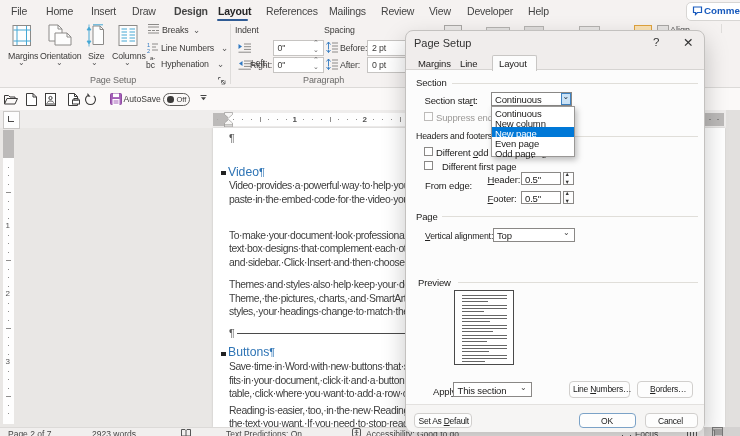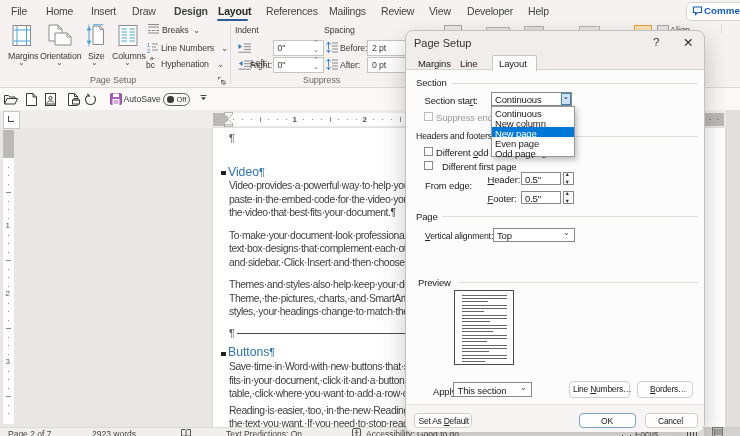--- a/index.html
+++ b/index.html
@@ -170,21 +170,21 @@
     <g stroke="#8c8a88">
       <line x1="6" y1="1" x2="12" y2="1"></line>
       <line x1="6" y1="4" x2="12" y2="4"></line>
       <line x1="6" y1="7" x2="12" y2="7"></line>
       <line x1="6" y1="10" x2="12" y2="10"></line>
     </g>
   </svg>
 <span class="abs rlabel" style="left:340px;top:60px;">After:</span>
 <div class="abs" style="left:367px;top:57px;width:45px;height:14px;background:#fff;border:1px solid #c6c4c2;"></div>
 <span class="abs rlabel" style="left:372px;top:59.5px;">0 pt</span>
-<span class="abs glabel" style="left:303px;top:75px;">Suppress</span>
+<span class="abs glabel" style="left:303px;top:75px;">Paragraph</span>
 
 <div class="abs" style="left:444px;top:25px;width:16px;height:8px;background:#eceae9;border:1px solid #a9a7a5;"></div>
 <div class="abs" style="left:486px;top:27px;width:22px;height:6px;background:#e4e2e1;border:1px solid #b5b3b1;"></div>
 <div class="abs" style="left:524px;top:26px;width:18px;height:7px;background:#dfdddc;border:1px solid #b5b3b1;"></div>
 <div class="abs" style="left:579px;top:26px;width:19px;height:7px;background:#e8e6e5;border:1px solid #b5b3b1;"></div>
 <div class="abs" style="left:634px;top:25px;width:16px;height:8px;background:#fbe3b6;border:1px solid #e0a33e;"></div>
 <div class="abs" style="left:657px;top:25px;width:10px;height:8px;background:#e8e6e5;border:1px solid #a9a7a5;"></div>
 <span class="abs" style="left:670px;top:25px;font-size:9px;color:#444;">Align</span>
 <div class="abs" style="left:721px;top:24px;width:1px;height:9px;background:#dedcda;"></div>
 
@@ -305,21 +305,20 @@
 <span class="abs" style="left:5.5px;top:221px;font-size:8px;color:#555;">1</span>
 <span class="abs" style="left:5.5px;top:289px;font-size:8px;color:#555;">2</span>
 <span class="abs" style="left:5.5px;top:357px;font-size:8px;color:#555;">3</span>
 
 <div class="abs" style="left:220px;top:128px;width:186px;height:299px;overflow:hidden;">
   <div class="doc" style="position:absolute;left:9px;top:3.5px;color:#555;">¶</div>
   <div class="abs" style="left:1px;top:42.5px;width:4.5px;height:4.5px;background:#222;"></div>
   <div class="abs" style="left:8px;top:37px;font-size:12.2px;color:#2e74b5;white-space:nowrap;">Video<span style="font-size:11px;">¶</span></div>
   <div class="doc" style="position:absolute;left:9px;top:51.2px;">Video·provides·a·powerful·way·to·help·you·pr</div>
   <div class="doc" style="position:absolute;left:9px;top:64.6px;">paste·in·the·embed·code·for·the·video·you·w</div>
-  <div class="doc" style="position:absolute;left:9px;top:78px;">the·video·that·best·fits·your·document.¶</div>
   <div class="doc" style="position:absolute;left:9px;top:100.6px;">To·make·your·document·look·professionally</div>
   <div class="doc" style="position:absolute;left:9px;top:114.1px;">text·box·designs·that·complement·each·oth</div>
   <div class="doc" style="position:absolute;left:9px;top:127.5px;">and·sidebar.·Click·Insert·and·then·choose·th</div>
   <div class="doc" style="position:absolute;left:9px;top:150.1px;">Themes·and·styles·also·help·keep·your·doc</div>
   <div class="doc" style="position:absolute;left:9px;top:163.5px;">Theme,·the·pictures,·charts,·and·SmartArt·g</div>
   <div class="doc" style="position:absolute;left:9px;top:176.9px;">styles,·your·headings·change·to·match·the·n</div>
   <div class="doc" style="position:absolute;left:9px;top:199px;color:#555;">¶</div>
   <div class="abs" style="left:17px;top:204.5px;width:169px;height:1.4px;background:#4a4a4a;"></div>
   <div class="abs" style="left:1px;top:223.5px;width:4.5px;height:4.5px;background:#222;"></div>
   <div class="abs" style="left:8px;top:217px;font-size:12.2px;color:#2e74b5;white-space:nowrap;">Buttons<span style="font-size:11px;">¶</span></div>

